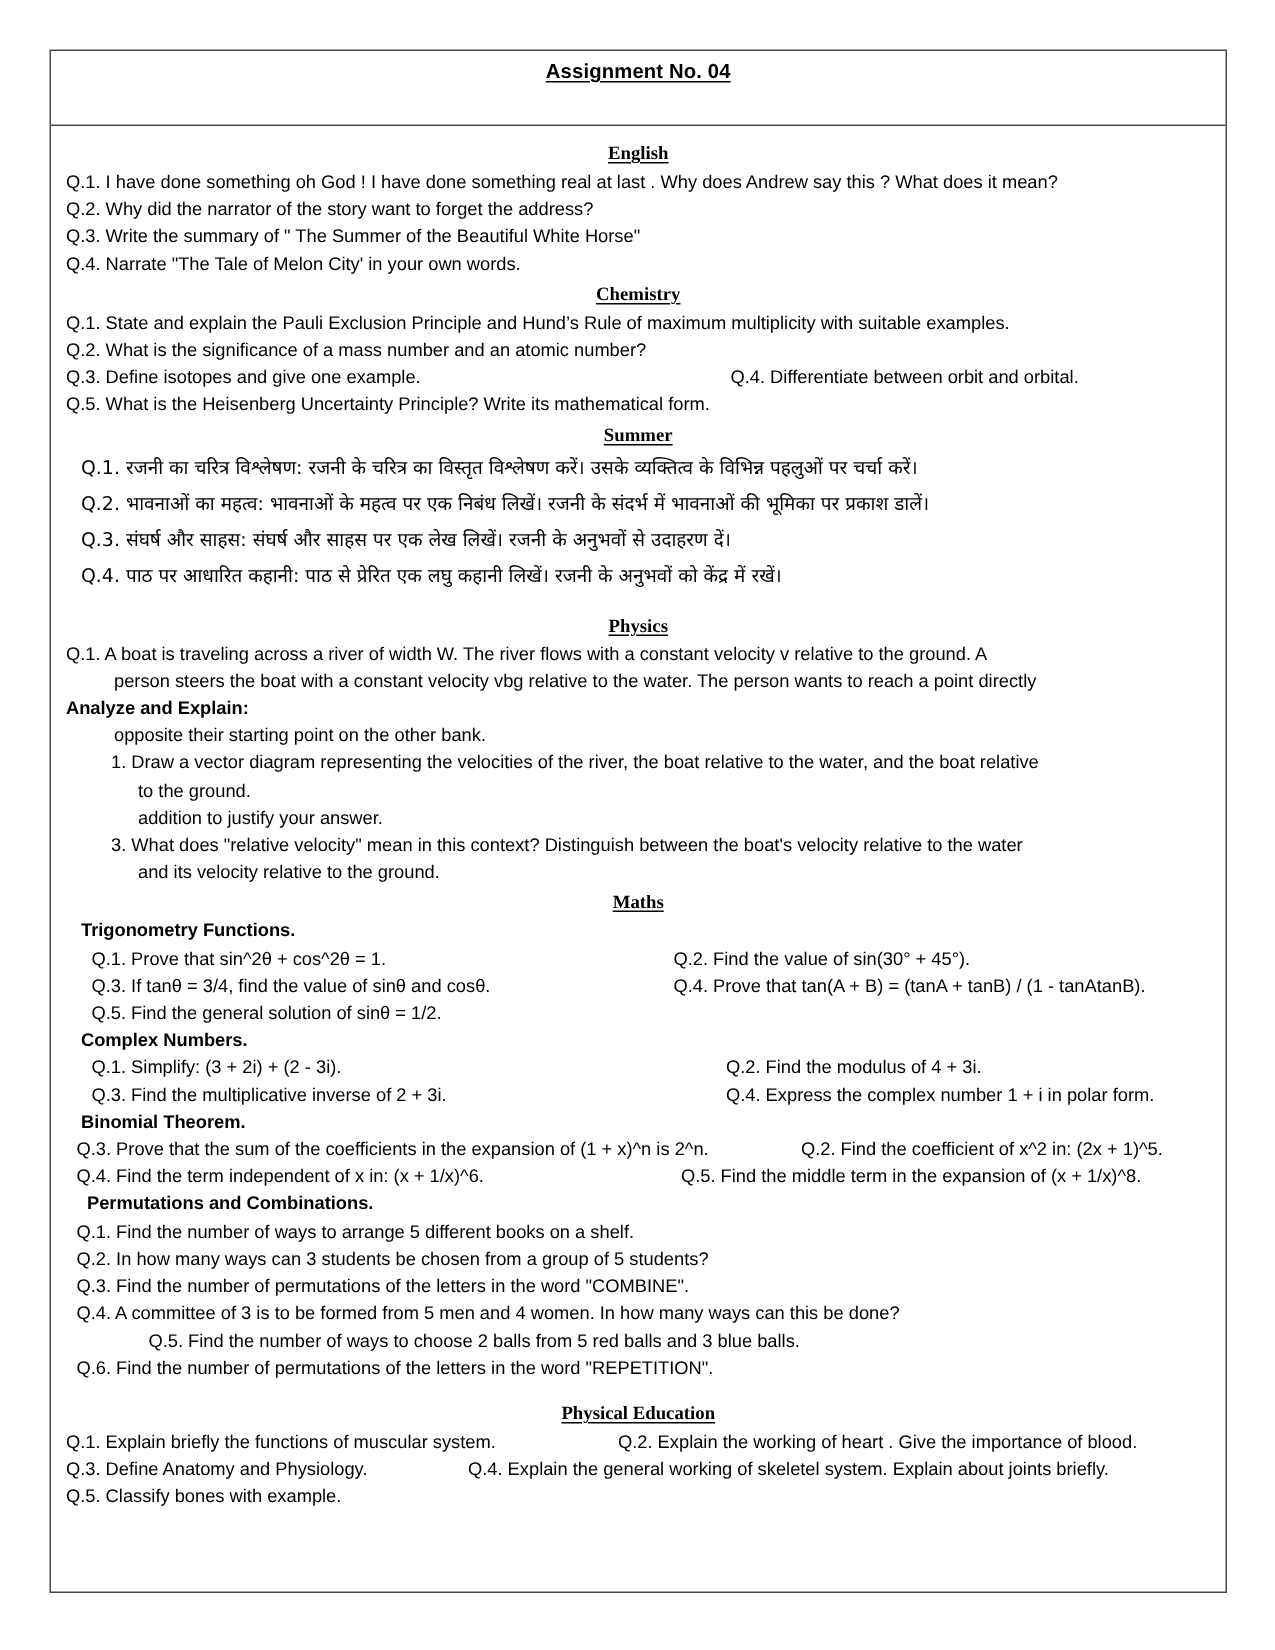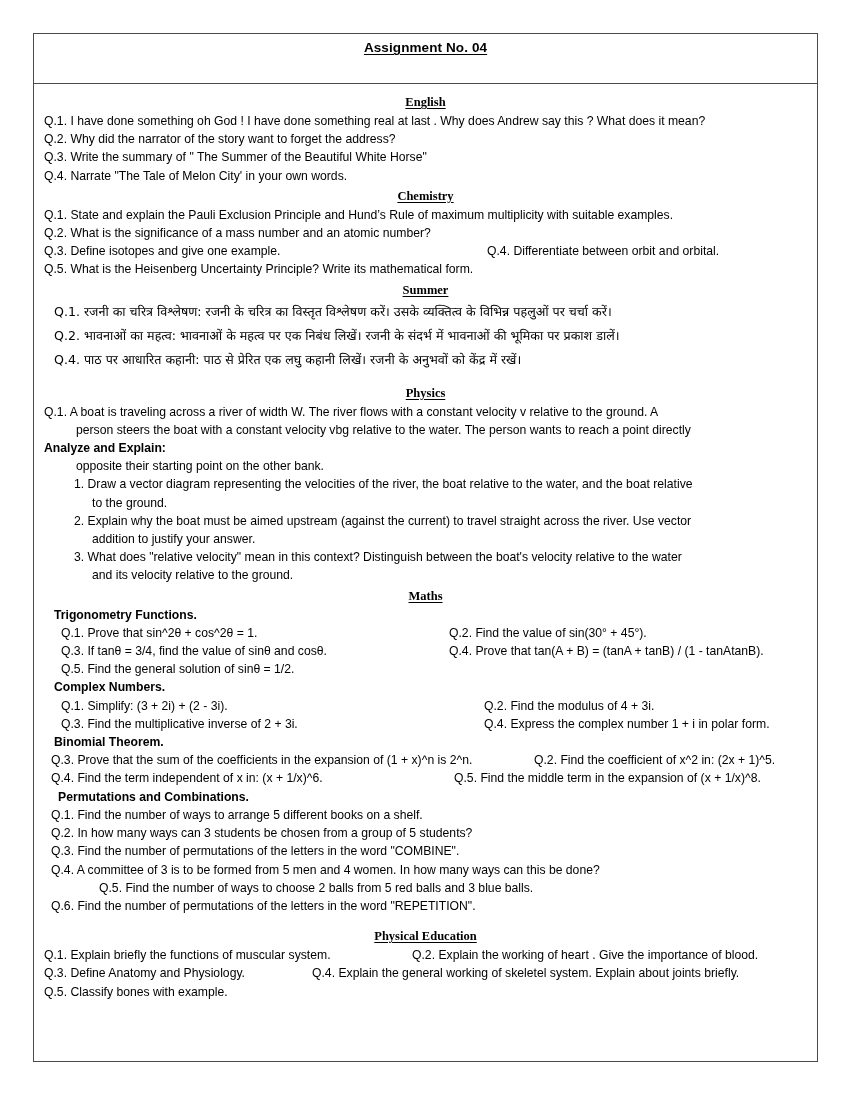--- a/index.html
+++ b/index.html
@@ -140,30 +140,30 @@
       <div class="qline">Q.2. What is the significance of a mass number and an atomic number?</div>
       <div class="two-col">
         <span class="col-a">Q.3. Define isotopes and give one example.</span>
         <span class="col-b" style="left:443px;">Q.4. Differentiate between orbit and orbital.</span>
       </div>
       <div class="qline">Q.5. What is the Heisenberg Uncertainty Principle? Write its mathematical form.</div>
 
       <div class="section-title">Summer</div>
       <div class="hindi">Q.1. रजनी का चरित्र विश्लेषण: रजनी के चरित्र का विस्तृत विश्लेषण करें। उसके व्यक्तित्व के विभिन्न पहलुओं पर चर्चा करें।</div>
       <div class="hindi">Q.2. भावनाओं का महत्व: भावनाओं के महत्व पर एक निबंध लिखें। रजनी के संदर्भ में भावनाओं की भूमिका पर प्रकाश डालें।</div>
+      <div class="hindi">Q.3. संघर्ष और साहस: संघर्ष और साहस पर एक लेख लिखें। रजनी के अनुभवों से उदाहरण दें।</div>
       <div class="hindi">Q.4. पाठ पर आधारित कहानी: पाठ से प्रेरित एक लघु कहानी लिखें। रजनी के अनुभवों को केंद्र में रखें।</div>
 
       <div class="section-title with-gap">Physics</div>
       <div class="qline">Q.1. A boat is traveling across a river of width W. The river flows with a constant velocity v relative to the ground. A</div>
       <div class="qline indent-3">person steers the boat with a constant velocity vbg relative to the water. The person wants to reach a point directly</div>
       <div class="qline bold">Analyze and Explain:</div>
       <div class="qline indent-3">opposite their starting point on the other bank.</div>
       <div class="qline indent-2" style="padding-left:30px;">1. Draw a vector diagram representing the velocities of the river, the boat relative to the water, and the boat relative</div>
       <div class="qline" style="padding-left:48px;">to the ground.</div>
-      <div class="qline indent-2" style="padding-left:30px;">2. Explain why the boat must be aimed upstream (against the current) to travel straight across the river. Use vector</div>
       <div class="qline" style="padding-left:48px;">addition to justify your answer.</div>
       <div class="qline indent-2" style="padding-left:30px;">3. What does "relative velocity" mean in this context? Distinguish between the boat's velocity relative to the water</div>
       <div class="qline" style="padding-left:48px;">and its velocity relative to the ground.</div>
 
       <div class="section-title">Maths</div>
 
       <div class="sub-head">Trigonometry Functions.</div>
       <div class="two-col" style="padding-left:17px;">
         <span class="col-a">Q.1. Prove that sin^2θ + cos^2θ = 1.</span>
         <span class="col-b" style="left:405px;">Q.2. Find the value of sin(30° + 45°).</span>

